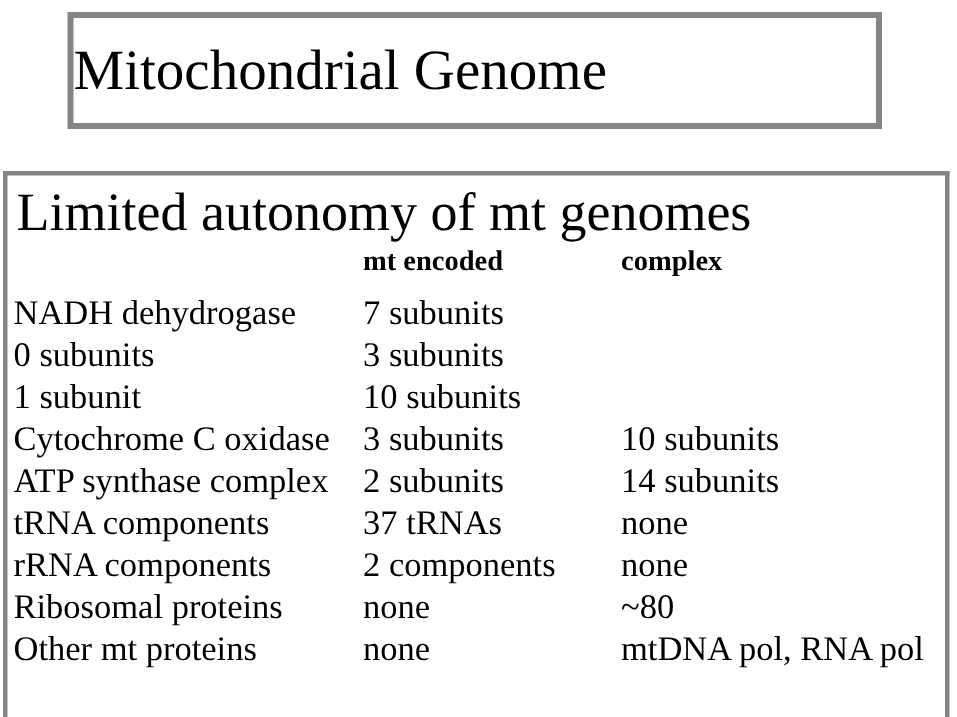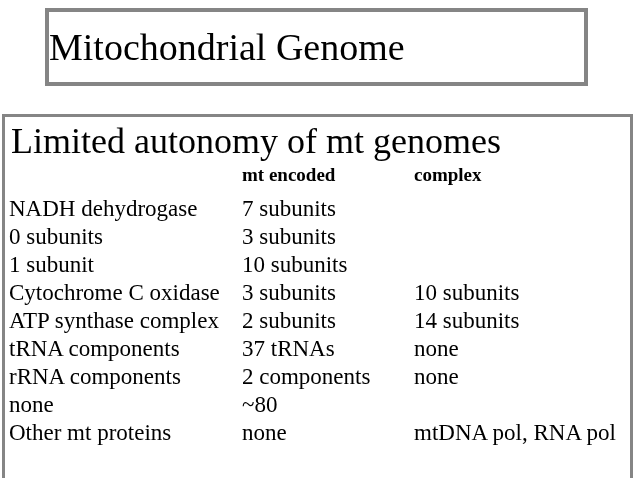--- a/index.html
+++ b/index.html
@@ -105,20 +105,21 @@
         <span class="c1">tRNA components</span>
         <span class="c2">37 tRNAs</span>
         <span class="c3">none</span>
       </div>
       <div class="trow">
         <span class="c1">rRNA components</span>
         <span class="c2">2 components</span>
         <span class="c3">none</span>
       </div>
       <div class="trow">
+        <span class="c1">Ribosomal proteins</span>
         <span class="c2">none</span>
         <span class="c3">~80</span>
       </div>
       <div class="trow">
         <span class="c1">Other mt proteins</span>
         <span class="c2">none</span>
         <span class="c3">mtDNA pol, RNA pol</span>
       </div>
 
     </div>

